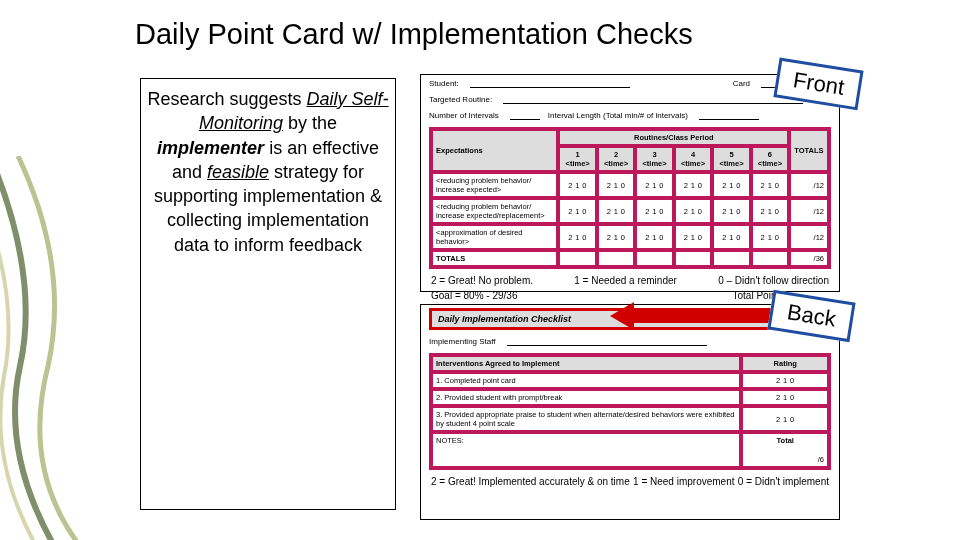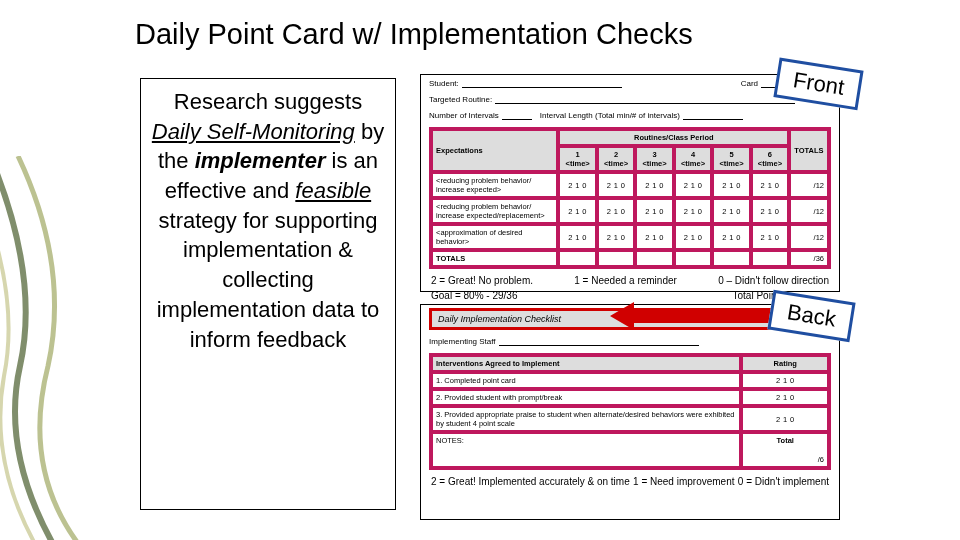--- a/index.html
+++ b/index.html
@@ -7,44 +7,44 @@
     width: 960px; height: 540px;
     font-family: Arial, Helvetica, sans-serif;
     background: #fff; color: #000;
     position: relative; overflow: hidden;
   }
   .decor { position: absolute; left: -20px; top: 156px; width: 140px; height: 400px; }
   .title { position: absolute; left: 135px; top: 18px; font-size: 29px; font-weight: 400; }
   .textbox {
     position: absolute; left: 140px; top: 78px; width: 256px; height: 432px;
     border: 1.5px solid #000; padding: 8px 6px; text-align: center;
-    font-size: 22px; line-height: 1.35;
+    font-size: 18px; line-height: 1.35;
   }
   .textbox .italic { font-style: italic; }
   .textbox .under { text-decoration: underline; }
   .textbox .bolditalic { font-style: italic; font-weight: bold; }
 
   .front-card {
     position: absolute; left: 420px; top: 74px; width: 420px; height: 218px;
     border: 1.5px solid #000; background: #fff; font-size: 8px;
   }
   .back-card {
     position: absolute; left: 420px; top: 304px; width: 420px; height: 216px;
     border: 1.5px solid #000; background: #fff; font-size: 8px;
   }
   .form-row { display: flex; padding: 3px 8px; gap: 8px; align-items: flex-end; }
-  .fld { display: flex; align-items: flex-end; gap: 3px; }
+  .fld { display: flex; align-items: flex-end; gap: 11px; }
   .fld .line { border-bottom: 1px solid #000; min-width: 80px; height: 10px; }
   .tbl { border-collapse: collapse; width: calc(100% - 16px); margin: 4px 8px; table-layout: fixed; }
   .tbl th, .tbl td { border: 4px solid #be185d; font-size: 7.5px; padding: 2px 3px; text-align: left; }
   .tbl th.hdr { background: #ddd; font-weight: bold; }
   .tbl td.sc { text-align: center; white-space: nowrap; letter-spacing: 0.4px; }
   .tbl td.rt { text-align: right; }
   .tinyrow { display: flex; justify-content: space-between; padding: 2px 10px; font-size: 10px; }
-  .hdr-banner { background: #ddd; border: 1px solid #000; padding: 3px 6px; margin: 3px 8px; font-weight: normal; font-style: italic; font-size: 9px; }
+  .hdr-banner { background: #ddd; border: 1px solid #000; padding: 3px 6px; margin: 3px 8px; font-weight: bold; font-style: italic; font-size: 9px; }
   .red-box { border: 3px solid #d00000; }
 
   .callout {
     position: absolute; background: #fff; border: 3px solid #1f4ea1;
     font-size: 22px; font-weight: 400; padding: 4px 14px;
     color: #000;
   }
   .callout.front { left: 776px; top: 64px; transform: rotate(9deg); }
   .callout.back  { left: 770px; top: 296px; transform: rotate(9deg); }
 

